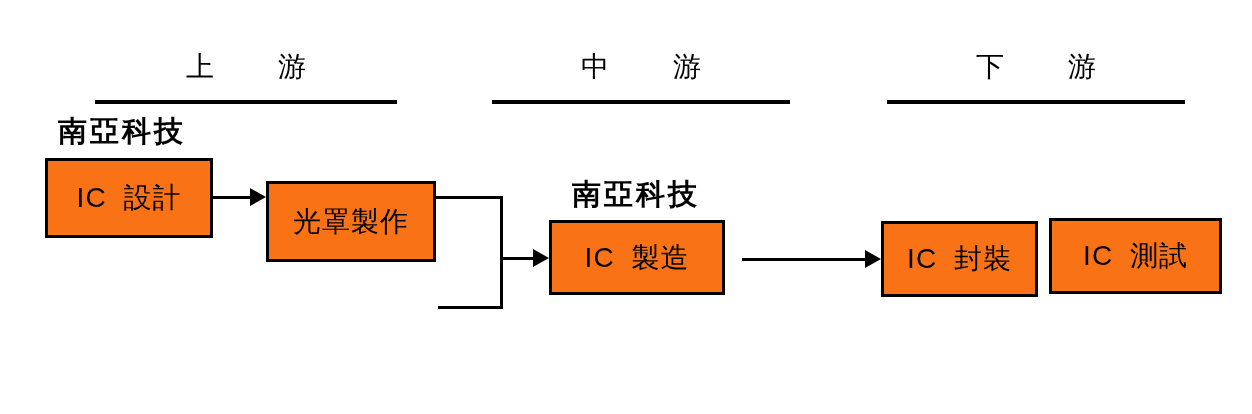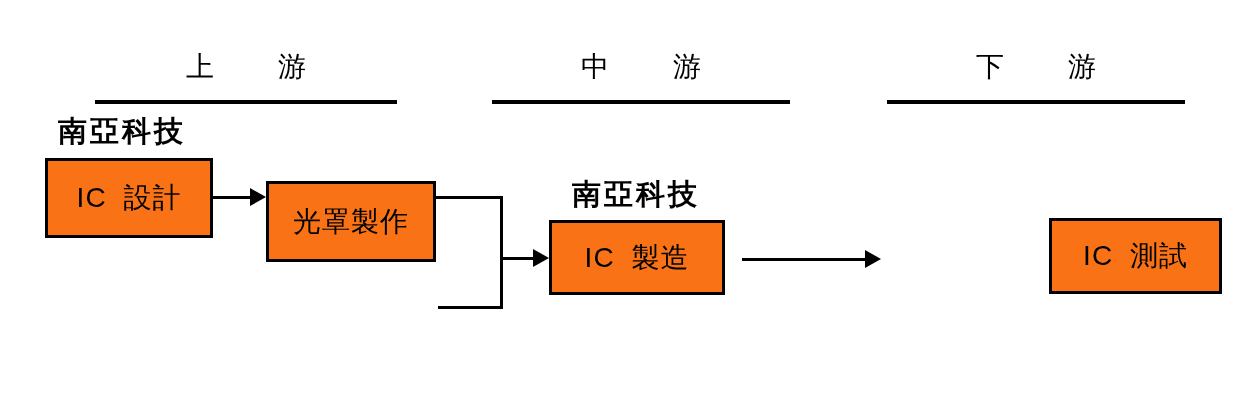--- a/index.html
+++ b/index.html
@@ -96,20 +96,23 @@
 
   <div class="node" style="left:266px; top:157px; width:170px; height:81px;margin-top:24px;">
     <span class="node-label">光罩製作</span>
   </div>
 
 
   <div class="node" style="left:549px; top:220px; width:176px; height:75px;">
     <span class="node-label">IC 製造</span>
   </div>
 
+  <div class="node" style="left:881px; top:221px; width:157px; height:76px;">
+    <span class="node-label">IC 封裝</span>
+  </div>
 
   <div class="node" style="left:1049px; top:218px; width:173px; height:76px;">
     <span class="node-label">IC 測試</span>
   </div>
 
   <div class="hline" style="left:213px; top:196px; width:38px;"></div>
   <div class="arrowhead" style="left:250px; top:188px;"></div>
 
   <div class="hline" style="left:436px; top:196px; width:67px;"></div>
 

